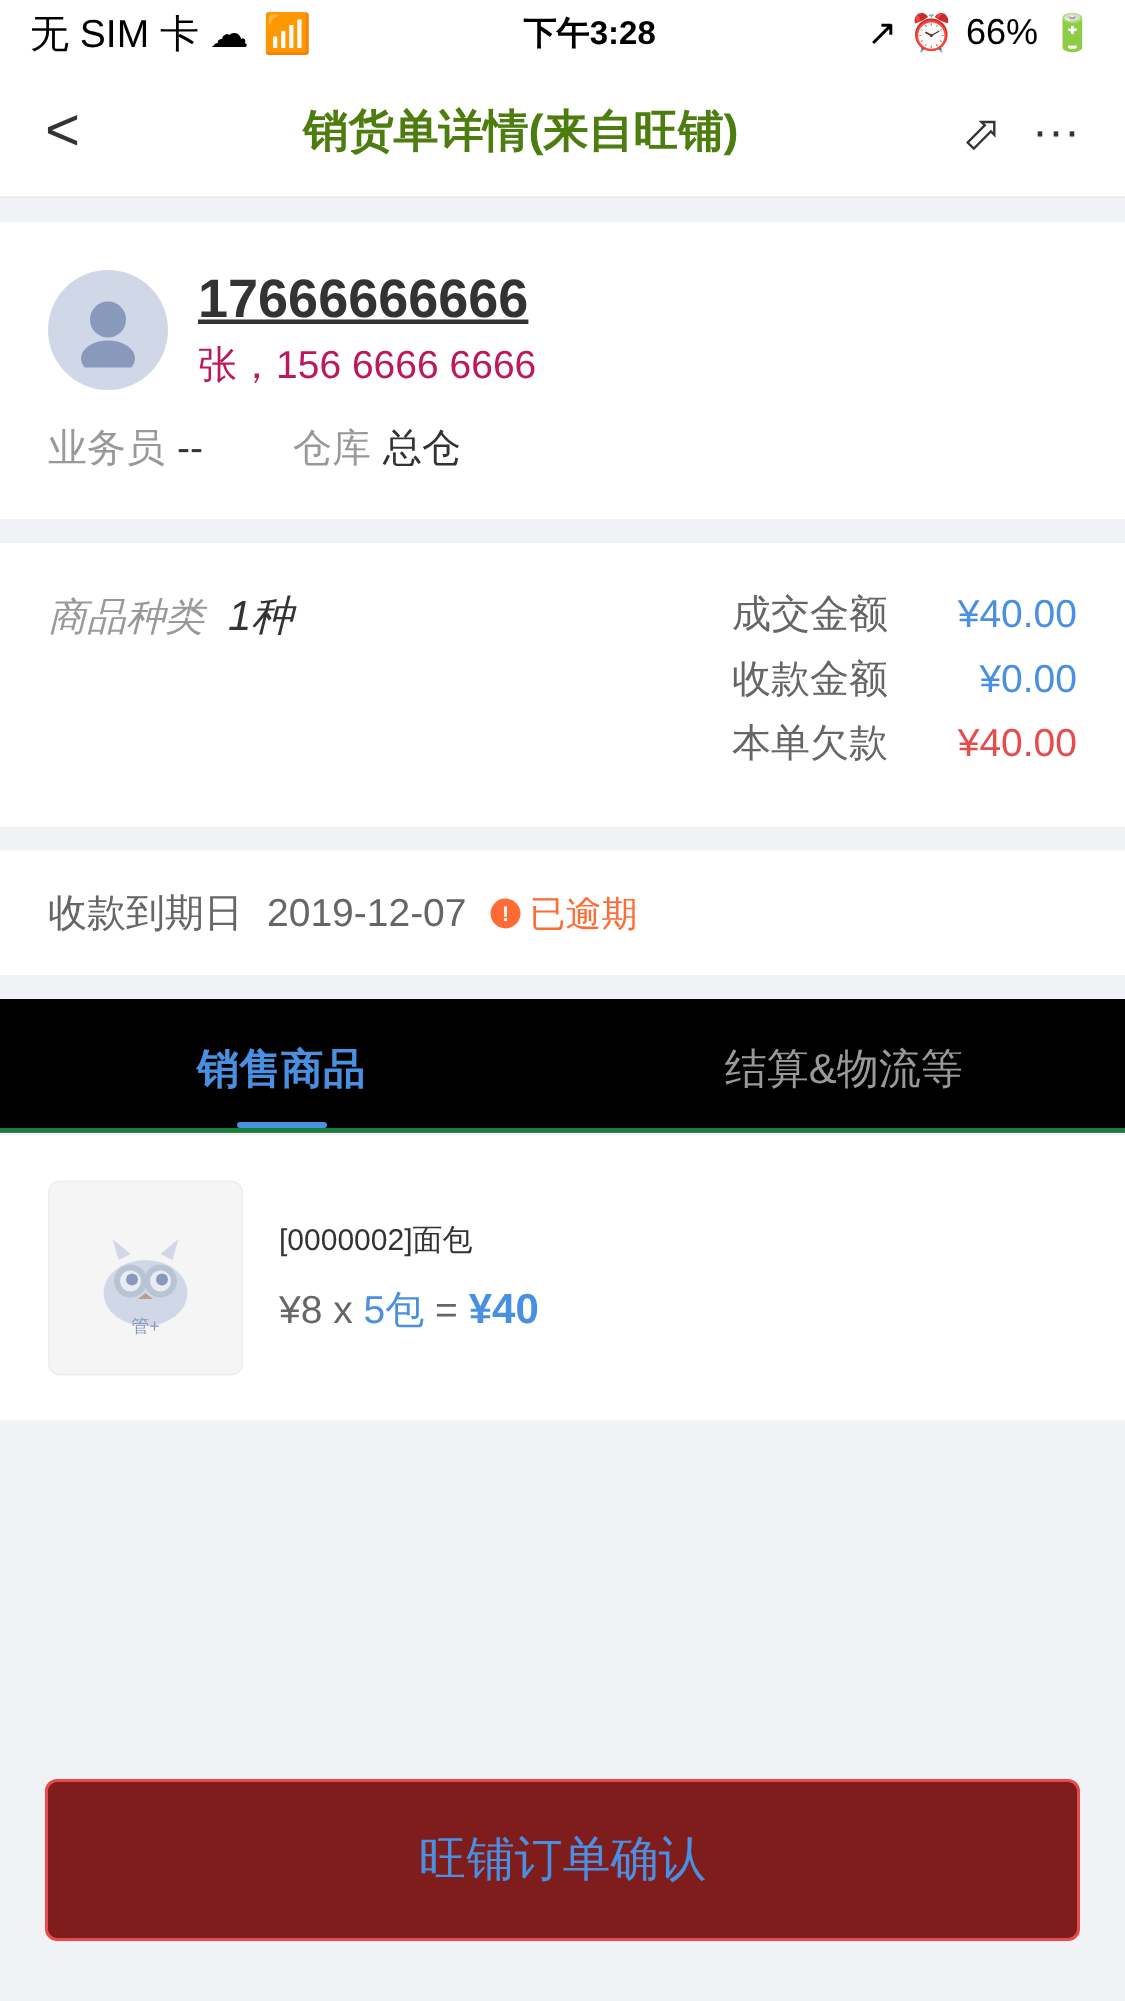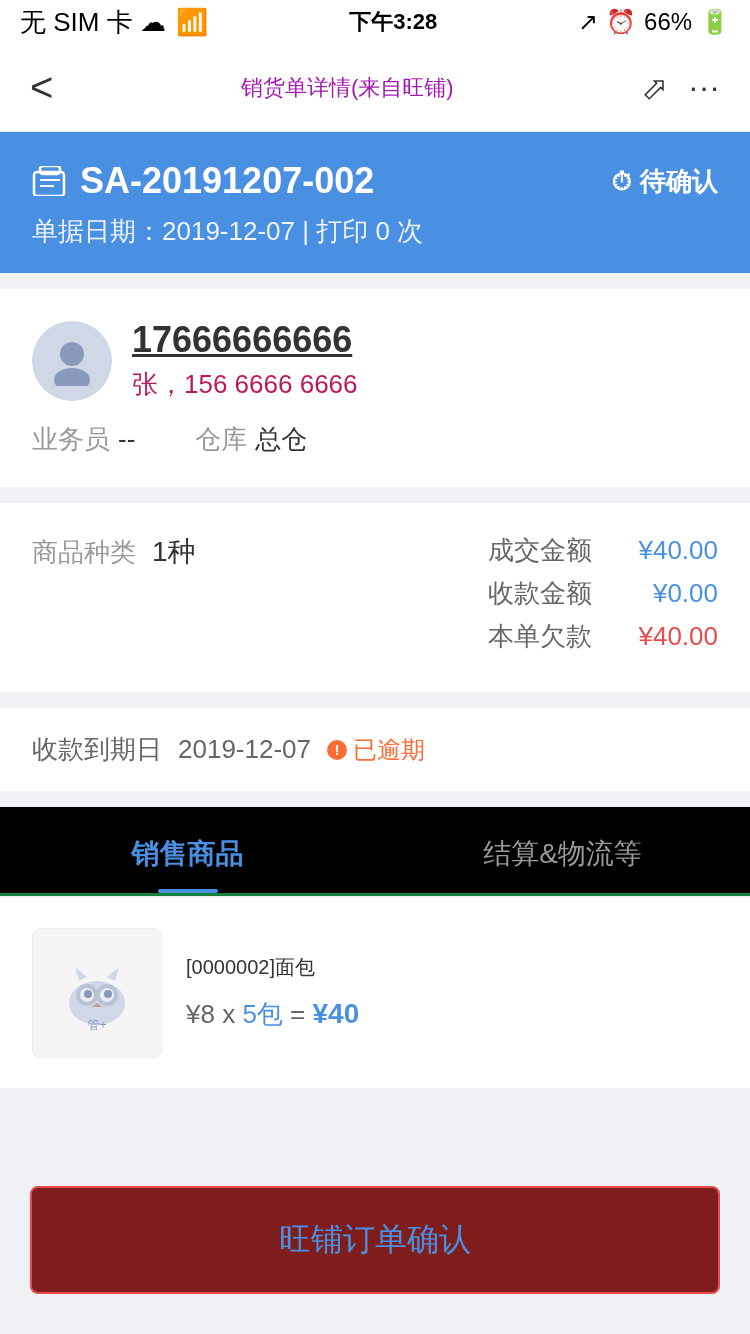--- a/index.html
+++ b/index.html
@@ -32,23 +32,23 @@
     .nav-bar {
       background: #fff;
       height: 88px;
       display: flex;
       align-items: center;
       justify-content: space-between;
       padding: 0 30px;
       border-bottom: 1px solid #e8e8e8;
     }
     .nav-title {
-      font-size: 22px;
-      font-weight: 400;
-      color: #a21caf;
+      font-size: 30px;
+      font-weight: 700;
+      color: #4d7c0f;
     }
     .nav-left, .nav-right {
       display: flex;
       align-items: center;
       gap: 20px;
     }
     .nav-back {
       font-size: 40px;
       color: #333;
       cursor: pointer;
@@ -133,21 +133,21 @@
 
     
     .summary-card {
       background: #fff;
       padding: 30px 32px;
       margin-top: 16px;
       display: flex;
       align-items: flex-start;
       justify-content: space-between;
     }
-    .summary-left { display: flex; align-items: center; gap: 16px; font-size: 26px; color: #666; }
+    .summary-left { display: flex; align-items: center; gap: 16px; font-size: 26px; color: #666; font-style: italic; }
     .summary-left-label { color: #999; }
     .summary-left-value { color: #333; font-size: 28px; }
     .summary-right { text-align: right; }
     .summary-row {
       display: flex;
       justify-content: flex-end;
       align-items: center;
       gap: 16px;
       margin-bottom: 8px;
       font-size: 26px;
@@ -314,38 +314,20 @@
     <div class="nav-left">
       <span class="nav-back">&lt;</span>
     </div>
     <div class="nav-title">销货单详情(来自旺铺)</div>
     <div class="nav-right">
       <span style="font-size:32px; color:#333;">⬀</span>
       <span style="font-size:32px; color:#333;">···</span>
     </div>
   </div>
 
-  <div class="header-card">
-    <div class="header-order-id">
-      <div class="id-left">
-        <svg width="36" height="30" viewBox="0 0 36 30">
-          <rect x="2" y="6" width="30" height="24" rx="3" fill="none" stroke="white" stroke-width="2.5"></rect>
-          <rect x="8" y="0" width="20" height="8" rx="3" fill="none" stroke="white" stroke-width="2.5"></rect>
-          <line x1="8" y1="14" x2="28" y2="14" stroke="white" stroke-width="2"></line>
-          <line x1="8" y1="20" x2="22" y2="20" stroke="white" stroke-width="2"></line>
-        </svg>
-        <span>SA-20191207-002</span>
-      </div>
-      <div class="header-status">
-        <span>⏱</span>
-        <span>待确认</span>
-      </div>
-    </div>
-    <div class="header-date">单据日期：2019-12-07 | 打印 0 次</div>
-  </div>
 
   <div class="customer-card">
     <div class="customer-top">
       <div class="avatar">
         <svg width="50" height="50" viewBox="0 0 50 50">
           <circle cx="25" cy="18" r="12" fill="#8899bb"></circle>
           <ellipse cx="25" cy="44" rx="18" ry="12" fill="#8899bb"></ellipse>
         </svg>
       </div>
       <div>

